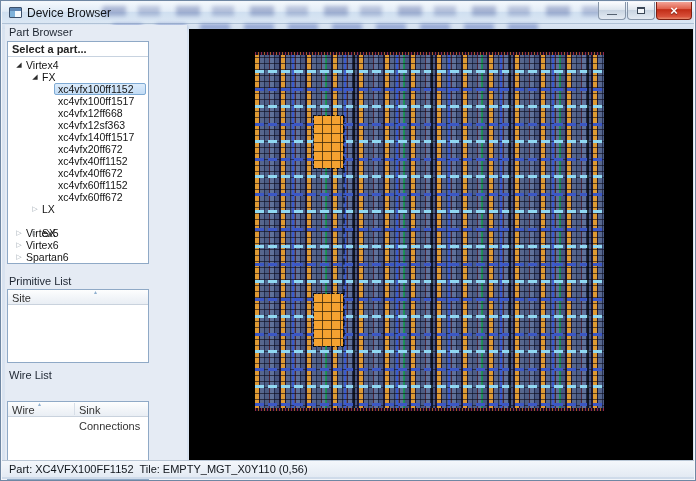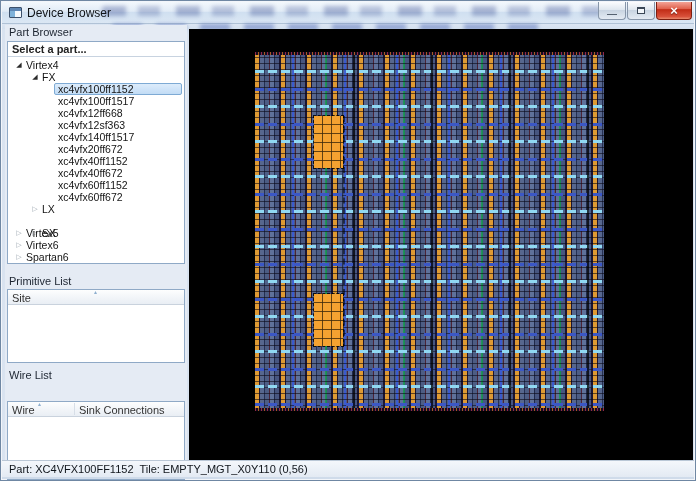--- a/index.html
+++ b/index.html
@@ -53,21 +53,21 @@
     background:linear-gradient(#dce6f3,#d4e0ee); }
 
   
   .dock { position:absolute; left:4px; top:24px; width:182px; height:437px; background:#e5ebf4; }
   .dock-title { position:absolute; left:0; width:100%; height:31px; font-size:11px; line-height:15px;
     padding-left:4px; color:#1c2430; background:#e5ebf4; }
   .dt-part { top:0; }
   .dt-prim { top:249px; }
   .dt-wire { top:343px; }
 
-  .panel-box { position:absolute; left:2px; width:178px; background:#fff; border:1px solid #8fa9c6; }
+  .panel-box { position:absolute; left:2px; width:142px; background:#fff; border:1px solid #8fa9c6; }
   .tree-box { top:16px; height:223px; }
   .prim-box { top:264px; height:74px; }
   .wire-box { top:376px; height:79px; }
 
   .tree-header { height:15px; line-height:15px; font-size:11px; font-weight:bold; color:#222;
     padding-left:4px; border-bottom:1px solid #c8d3e0; }
 
   .tree-rows { position:absolute; left:0; right:0; top:17px; bottom:0; overflow:hidden; }
   .trow { position:absolute; left:0; right:0; height:12px; font-size:10.5px; line-height:12px; color:#141414; cursor:default; }
   .trow .glyph { position:absolute; top:0; width:10px; text-align:center; font-size:7px; line-height:12px; }

